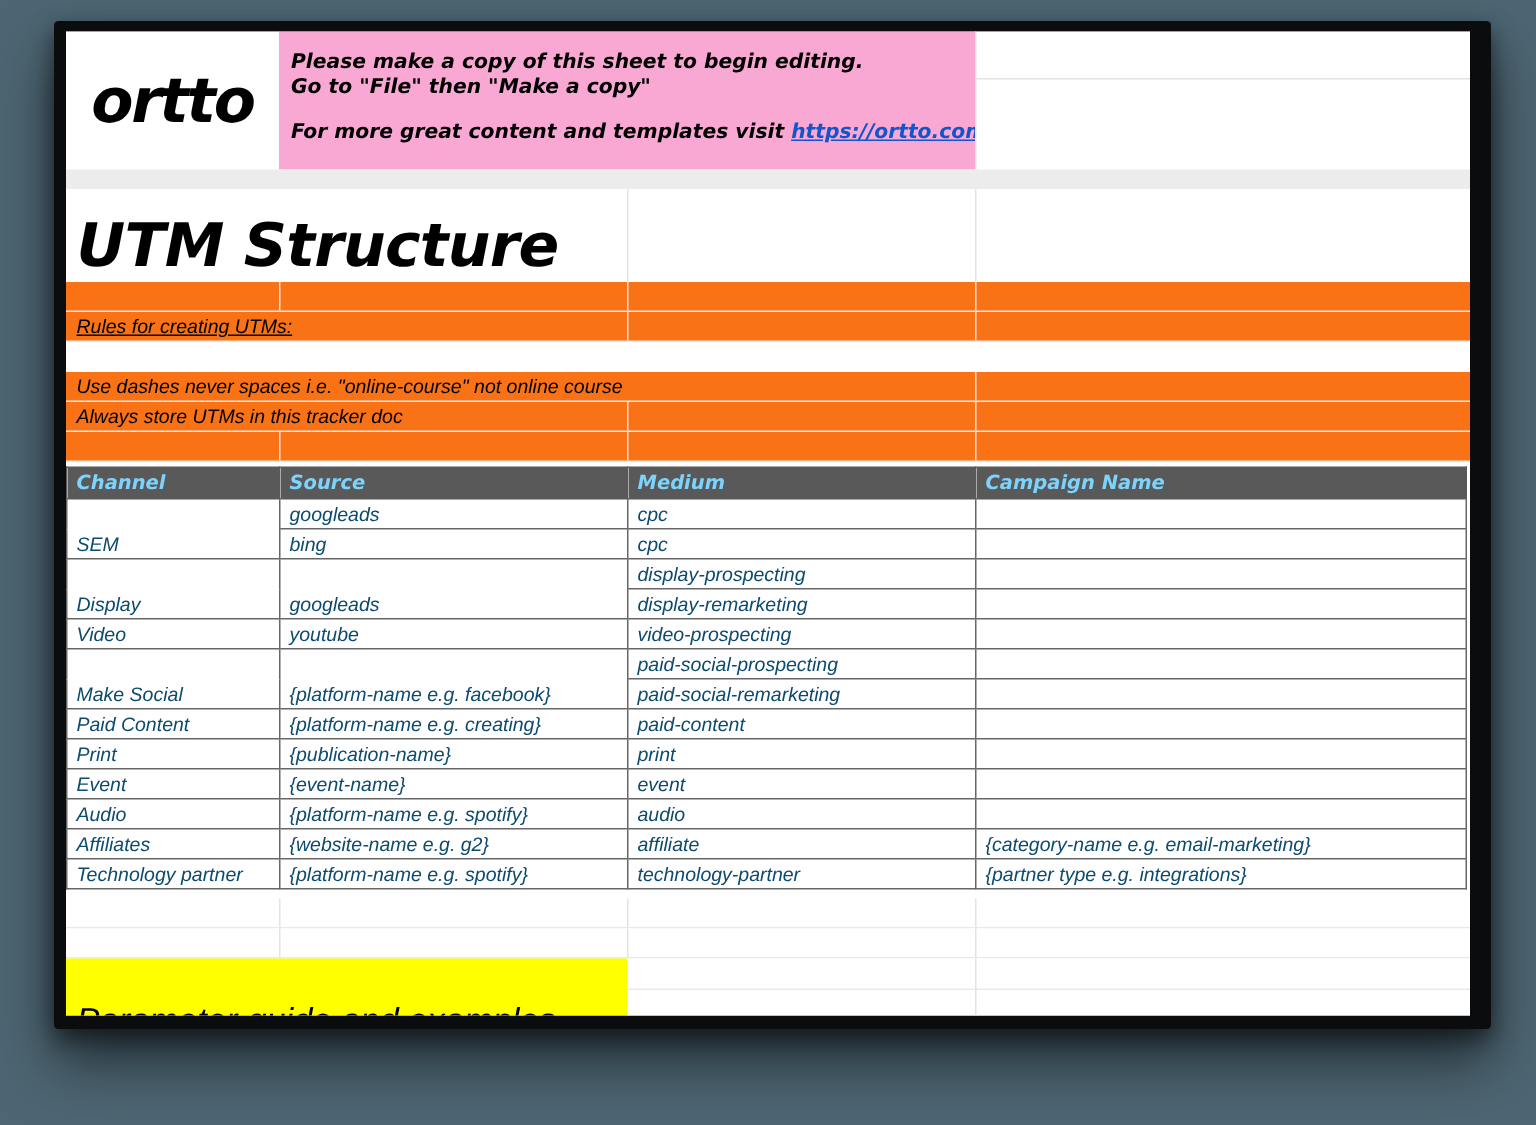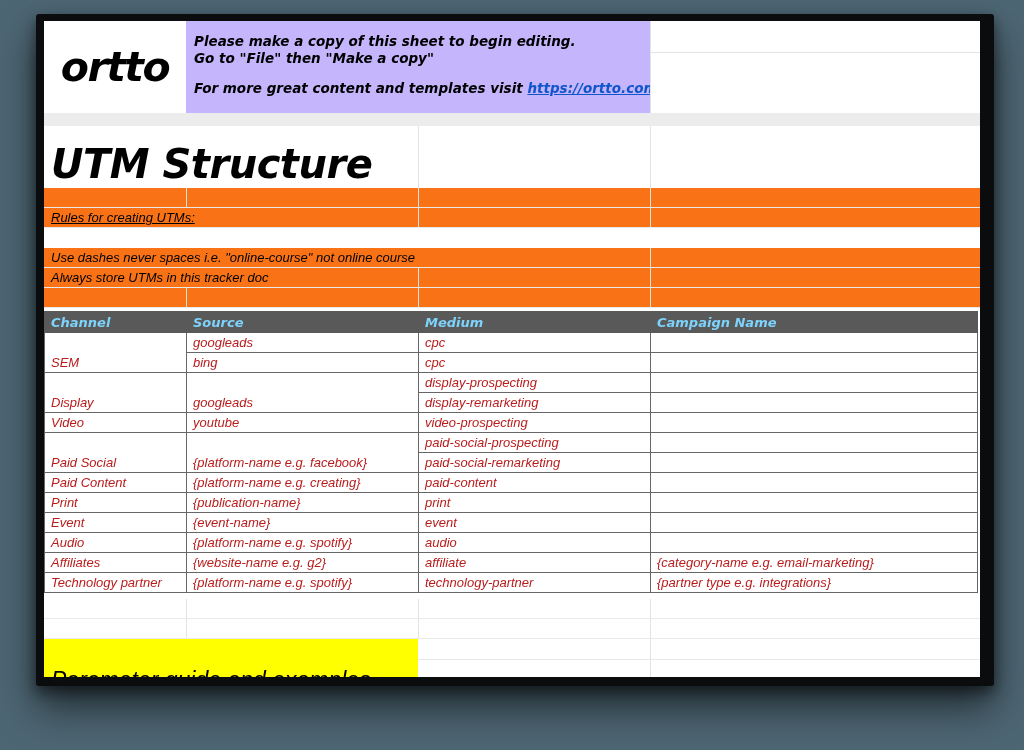--- a/index.html
+++ b/index.html
@@ -73,21 +73,21 @@
     font-size: 41px;
     letter-spacing: -1.5px;
     color: #000000;
     line-height: 1;
   }
   #banner-yellow {
     position: absolute;
     left: 142px; top: 0;
     width: 464px;
     height: 92px;
-    background: #c4b5fd;
+    background: #f9a8d4;
     padding: 12px 0 0 8px;
     box-sizing: border-box;
   }
   .banner-line {
     font-family: "DejaVu Sans", sans-serif;
     font-weight: 700;
     font-size: 13.5px;
     line-height: 17px;
     color: #000000;
     white-space: nowrap;
@@ -188,21 +188,21 @@
   }
   table.utm col.c-a { width: 142px; }
   table.utm col.c-b { width: 232px; }
   table.utm col.c-c { width: 232px; }
   table.utm col.c-d { width: 327px; }
 
   table.utm th, table.utm td {
     border: 1px solid #666666;
     padding: 0 0 0 6px;
     font-size: 13px;
-    color: #b91c1c;
+    color: #0c4a6e;
     height: 20px;
     vertical-align: middle;
     text-align: left;
     overflow: hidden;
     white-space: nowrap;
     box-sizing: border-box;
   }
   table.utm thead th {
     background: #595959;
     color: #7dd3fc;
@@ -382,21 +382,21 @@
           </tr>
 
           <tr>
             <td>Video</td>
             <td>youtube</td>
             <td>video-prospecting</td>
             <td></td>
           </tr>
 
           <tr>
-            <td class="rowspan2" rowspan="2">Paid Social</td>
+            <td class="rowspan2" rowspan="2">Make Social</td>
             <td class="rowspan2" rowspan="2">{platform-name e.g. facebook}</td>
             <td>paid-social-prospecting</td>
             <td></td>
           </tr>
           <tr>
             <td>paid-social-remarketing</td>
             <td></td>
           </tr>
 
           <tr>

